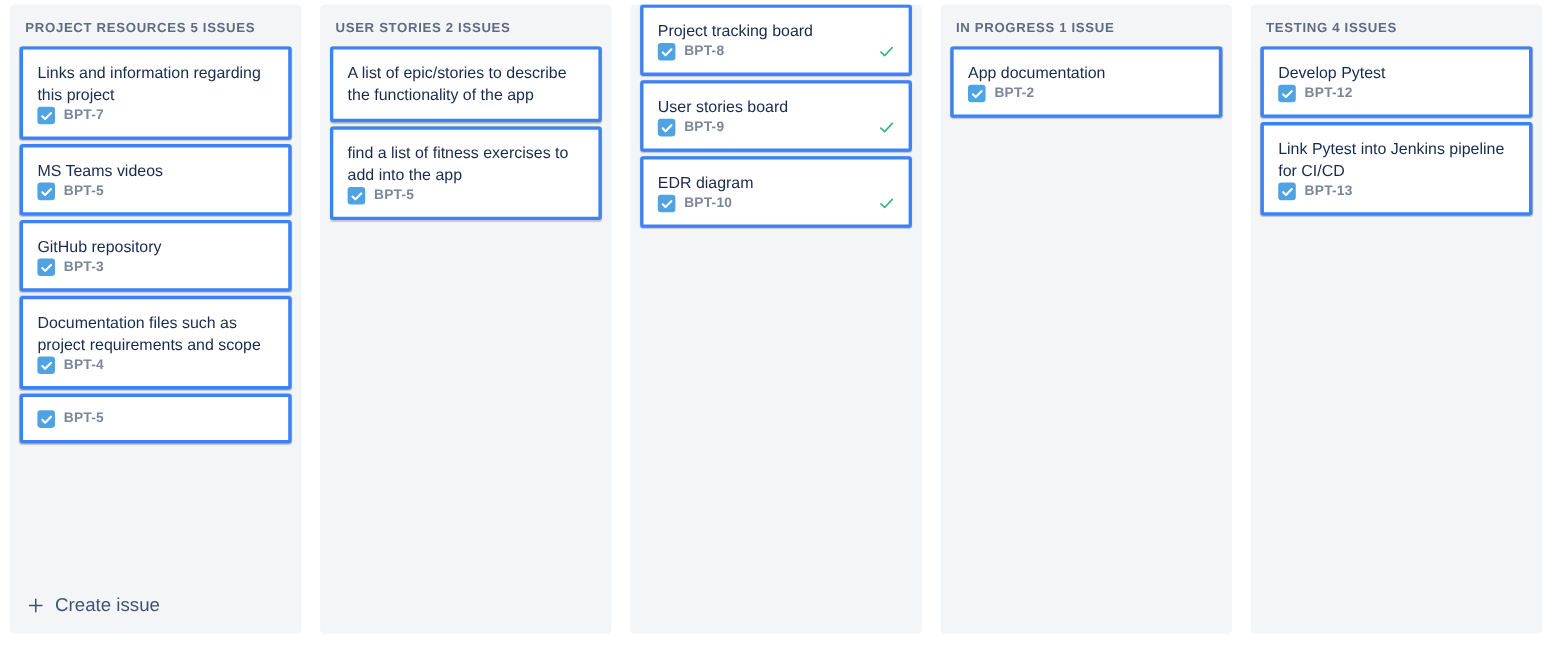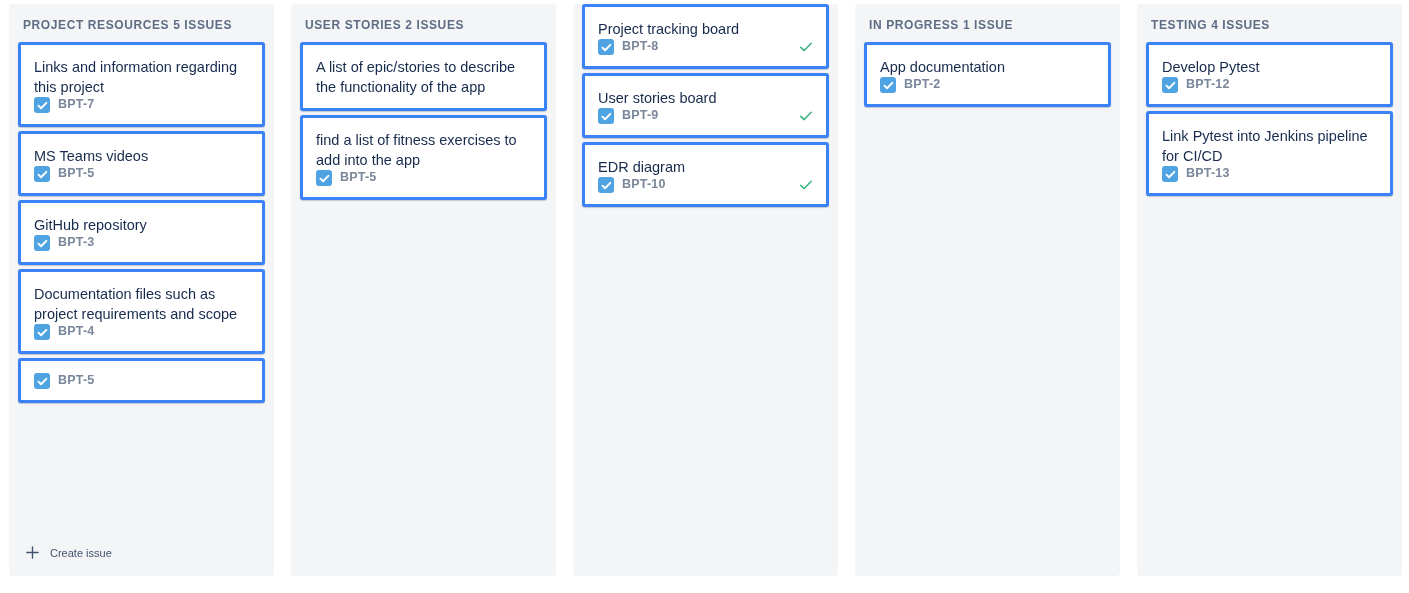--- a/index.html
+++ b/index.html
@@ -112,21 +112,21 @@
   .create-issue {
     flex: 0 0 auto;
     display: flex;
     align-items: center;
     gap: 10px;
     padding: 14px 14px 16px 16px;
     cursor: pointer;
   }
 
   .create-issue-label {
-    font-size: 11px;
+    font-size: 17px;
     color: #42526e;
   }
 
   .plus-icon {
     display: inline-flex;
     align-items: center;
     justify-content: center;
     line-height: 0;
   }
 </style>

